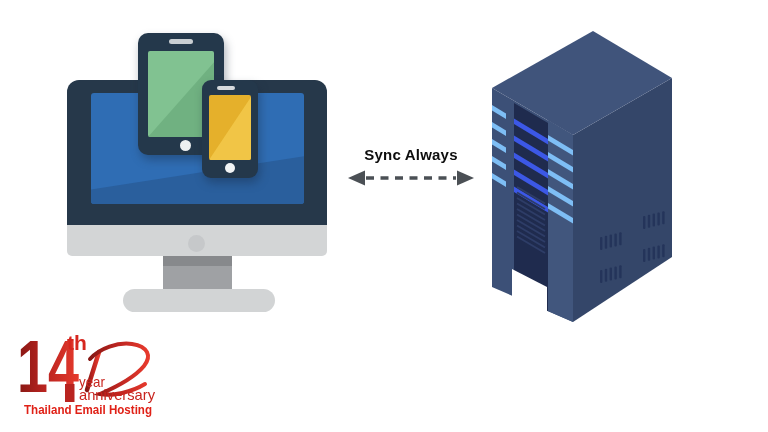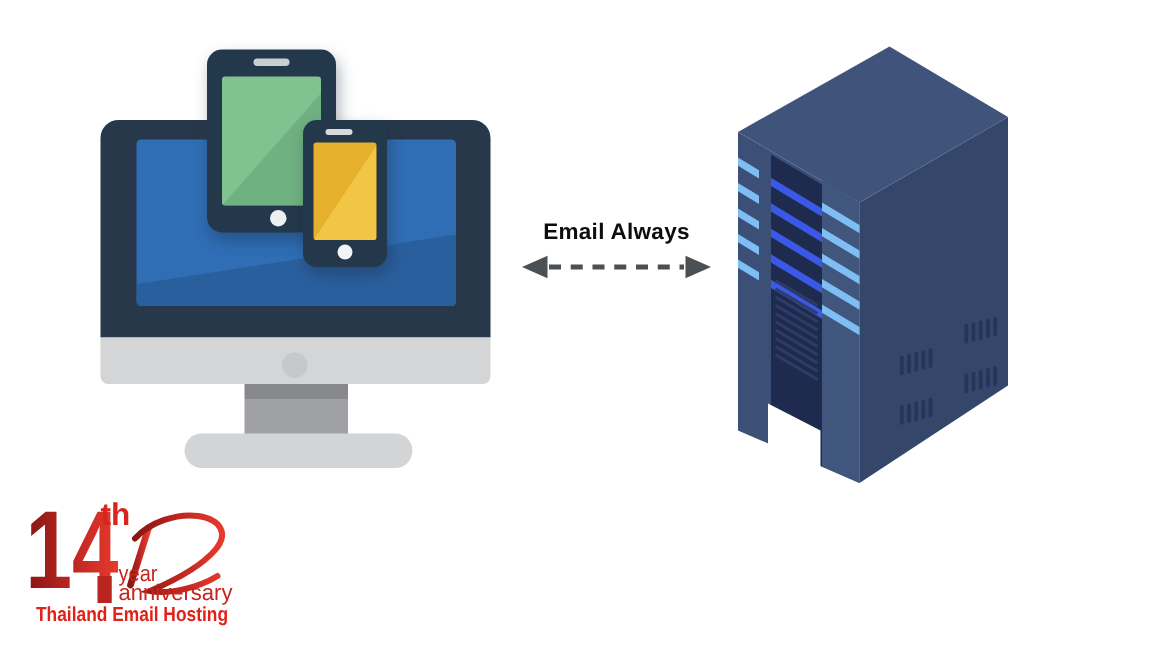--- a/index.html
+++ b/index.html
@@ -82,21 +82,21 @@
   </div>
 
   <div class="abs phone">
     <div class="speaker"></div>
     <div class="screen">
       <div class="glare"></div>
     </div>
     <div class="home"></div>
   </div>
 
-  <div class="abs sync-label">Email Always</div>
+  <div class="abs sync-label">Sync Always</div>
   <svg class="abs sync-arrow" width="126" height="20" viewBox="0 0 126 20">
     <polygon points="0,10 17,2.5 17,17.5" fill="#4b5055"></polygon>
     <polygon points="126,10 109,2.5 109,17.5" fill="#4b5055"></polygon>
     <line x1="18" y1="10" x2="108" y2="10" stroke="#4b5055" stroke-width="3.4" stroke-dasharray="8 6.5"></line>
   </svg>
 
   <svg class="abs server-svg" width="192" height="304" viewBox="486 24 192 304">
     <polygon points="573,135 672,78 672,257 573,322" fill="#344669"></polygon>
     <polygon points="593,31 672,78 573,135 492,88" fill="#40547b"></polygon>
     <polygon points="492,88 573,135 573,322 492,287" fill="#3c5077"></polygon>

